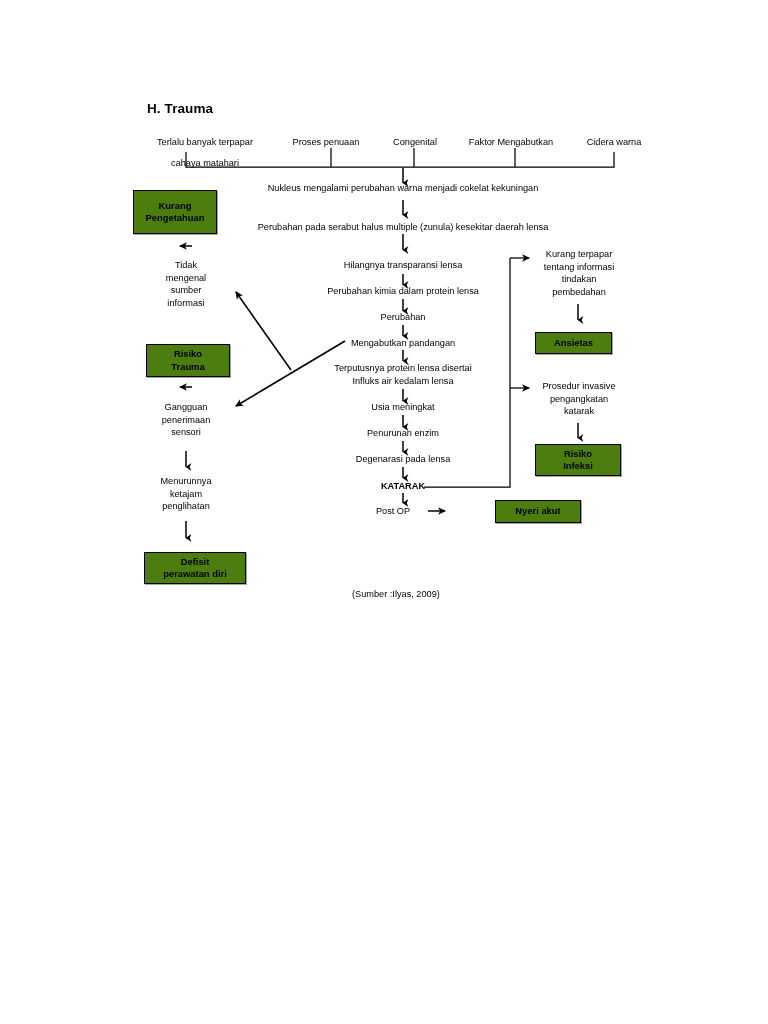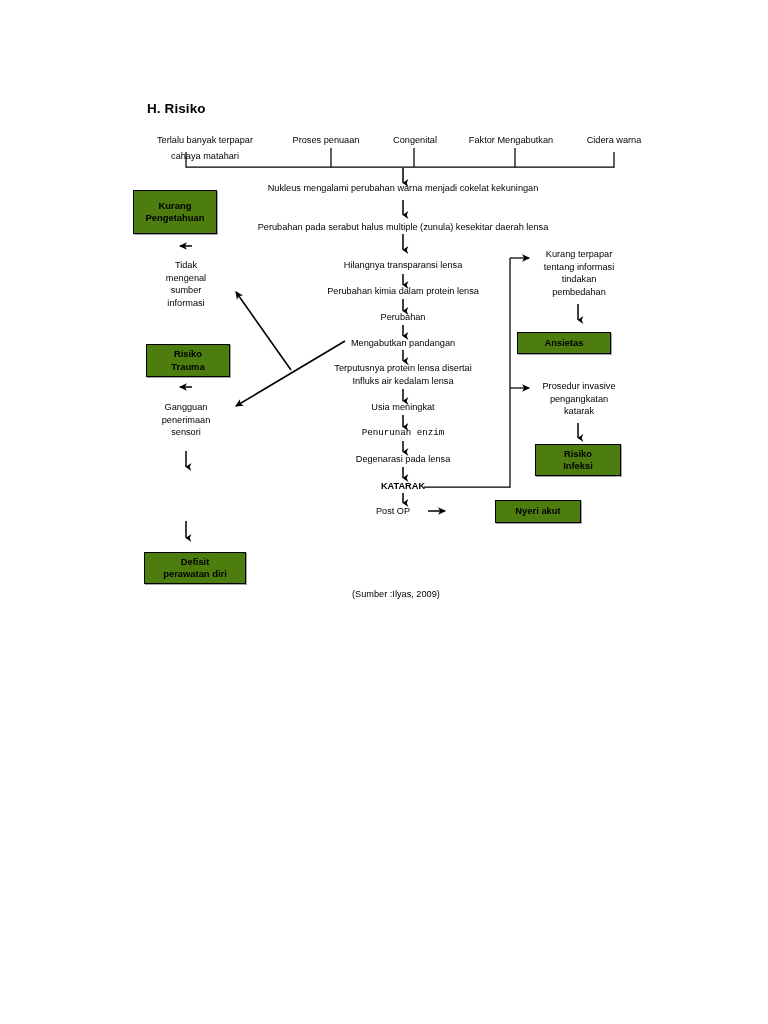--- a/index.html
+++ b/index.html
@@ -34,21 +34,21 @@
   }
   .title {
     position: absolute;
     font-size: 13.5px;
     font-weight: bold;
     letter-spacing: 0.1px;
   }
   .hdr {
     position: absolute;
     font-size: 9.2px;
-    line-height: 16px;
+    line-height: 21px;
     text-align: center;
     white-space: pre-line;
   }
   .box {
     position: absolute;
     border: 1.3px solid #000;
     box-sizing: border-box;
     display: flex;
     align-items: center;
     justify-content: center;
@@ -126,62 +126,65 @@
       <line x1="186" y1="451" x2="186" y2="467" marker-end="url(#arrowDown)"></line>
       <line x1="186" y1="521" x2="186" y2="538" marker-end="url(#arrowDown)"></line>
     </g>
 
     <g stroke="#000" stroke-width="1.5" fill="none">
       <line x1="578" y1="304" x2="578" y2="320" marker-end="url(#arrowDown)"></line>
       <line x1="578" y1="423" x2="578" y2="438" marker-end="url(#arrowDown)"></line>
     </g>
   </svg>
 
-  <div class="title" style="left:147px; top:101px;">H. Risiko</div>
+  <div class="title" style="left:147px; top:101px;">H. Trauma</div>
 
   <div class="hdr" style="left:125px; top:132px; width:160px;">Terlalu banyak terpapar
 cahaya matahari</div>
   <div class="hdr" style="left:271px; top:132px; width:110px;">Proses penuaan</div>
   <div class="hdr" style="left:374px; top:132px; width:82px;">Congenital</div>
   <div class="hdr" style="left:450px; top:132px; width:122px;">Faktor Mengabutkan</div>
   <div class="hdr" style="left:560px; top:132px; width:108px;">Cidera warna</div>
 
   <div class="node" style="left:223px; top:182px; width:360px;">Nukleus mengalami perubahan warna menjadi cokelat kekuningan</div>
   <div class="node" style="left:213px; top:221px; width:380px;">Perubahan pada serabut halus multiple (zunula) kesekitar daerah lensa</div>
   <div class="node" style="left:313px; top:259px; width:180px;">Hilangnya transparansi lensa</div>
   <div class="node" style="left:303px; top:285px; width:200px;">Perubahan kimia dalam protein lensa</div>
   <div class="node" style="left:353px; top:311px; width:100px;">Perubahan</div>
   <div class="node" style="left:328px; top:337px; width:150px;">Mengabutkan pandangan</div>
   <div class="node" style="left:318px; top:362px; width:170px;">Terputusnya protein lensa disertai
 Influks air kedalam lensa</div>
   <div class="node" style="left:348px; top:401px; width:110px;">Usia meningkat</div>
-  <div class="node" style="left:348px; top:427px; width:110px;font-family:Liberation Mono, monospace;">Penurunan enzim</div>
+  <div class="node" style="left:348px; top:427px; width:110px;">Penurunan enzim</div>
   <div class="node" style="left:333px; top:453px; width:140px;">Degenarasi pada lensa</div>
   <div class="node strong" style="left:353px; top:480px; width:100px;">KATARAK</div>
   <div class="node" style="left:358px; top:505px; width:70px;">Post OP</div>
 
   <div class="box" style="left:133px; top:190px; width:84px; height:44px;">Kurang
 Pengetahuan</div>
   <div class="node" style="left:146px; top:259px; width:80px;">Tidak
 mengenal
 sumber
 informasi</div>
   <div class="box" style="left:146px; top:344px; width:84px; height:33px;">Risiko
 Trauma</div>
   <div class="node" style="left:146px; top:401px; width:80px;">Gangguan
 penerimaan
 sensori</div>
+  <div class="node" style="left:144px; top:475px; width:84px;">Menurunnya
+ketajam
+penglihatan</div>
   <div class="box" style="left:144px; top:552px; width:102px; height:32px;">Defisit
 perawatan diri</div>
 
   <div class="node" style="left:531px; top:248px; width:96px;">Kurang terpapar
 tentang informasi
 tindakan
 pembedahan</div>
-  <div class="box" style="left:517px; top:332px; width:94px; height:22px;">Ansietas</div>
+  <div class="box" style="left:535px; top:332px; width:77px; height:22px;">Ansietas</div>
   <div class="node" style="left:528px; top:380px; width:102px;">Prosedur invasive
 pengangkatan
 katarak</div>
   <div class="box" style="left:535px; top:444px; width:86px; height:32px;">Risiko
 Infeksi</div>
 
   <div class="box" style="left:447px; top:500px; width:86px; height:23px;margin-left:48px;">Nyeri akut</div>
 
   <div class="source" style="left:352px; top:589px;">(Sumber :Ilyas, 2009)</div>
 

